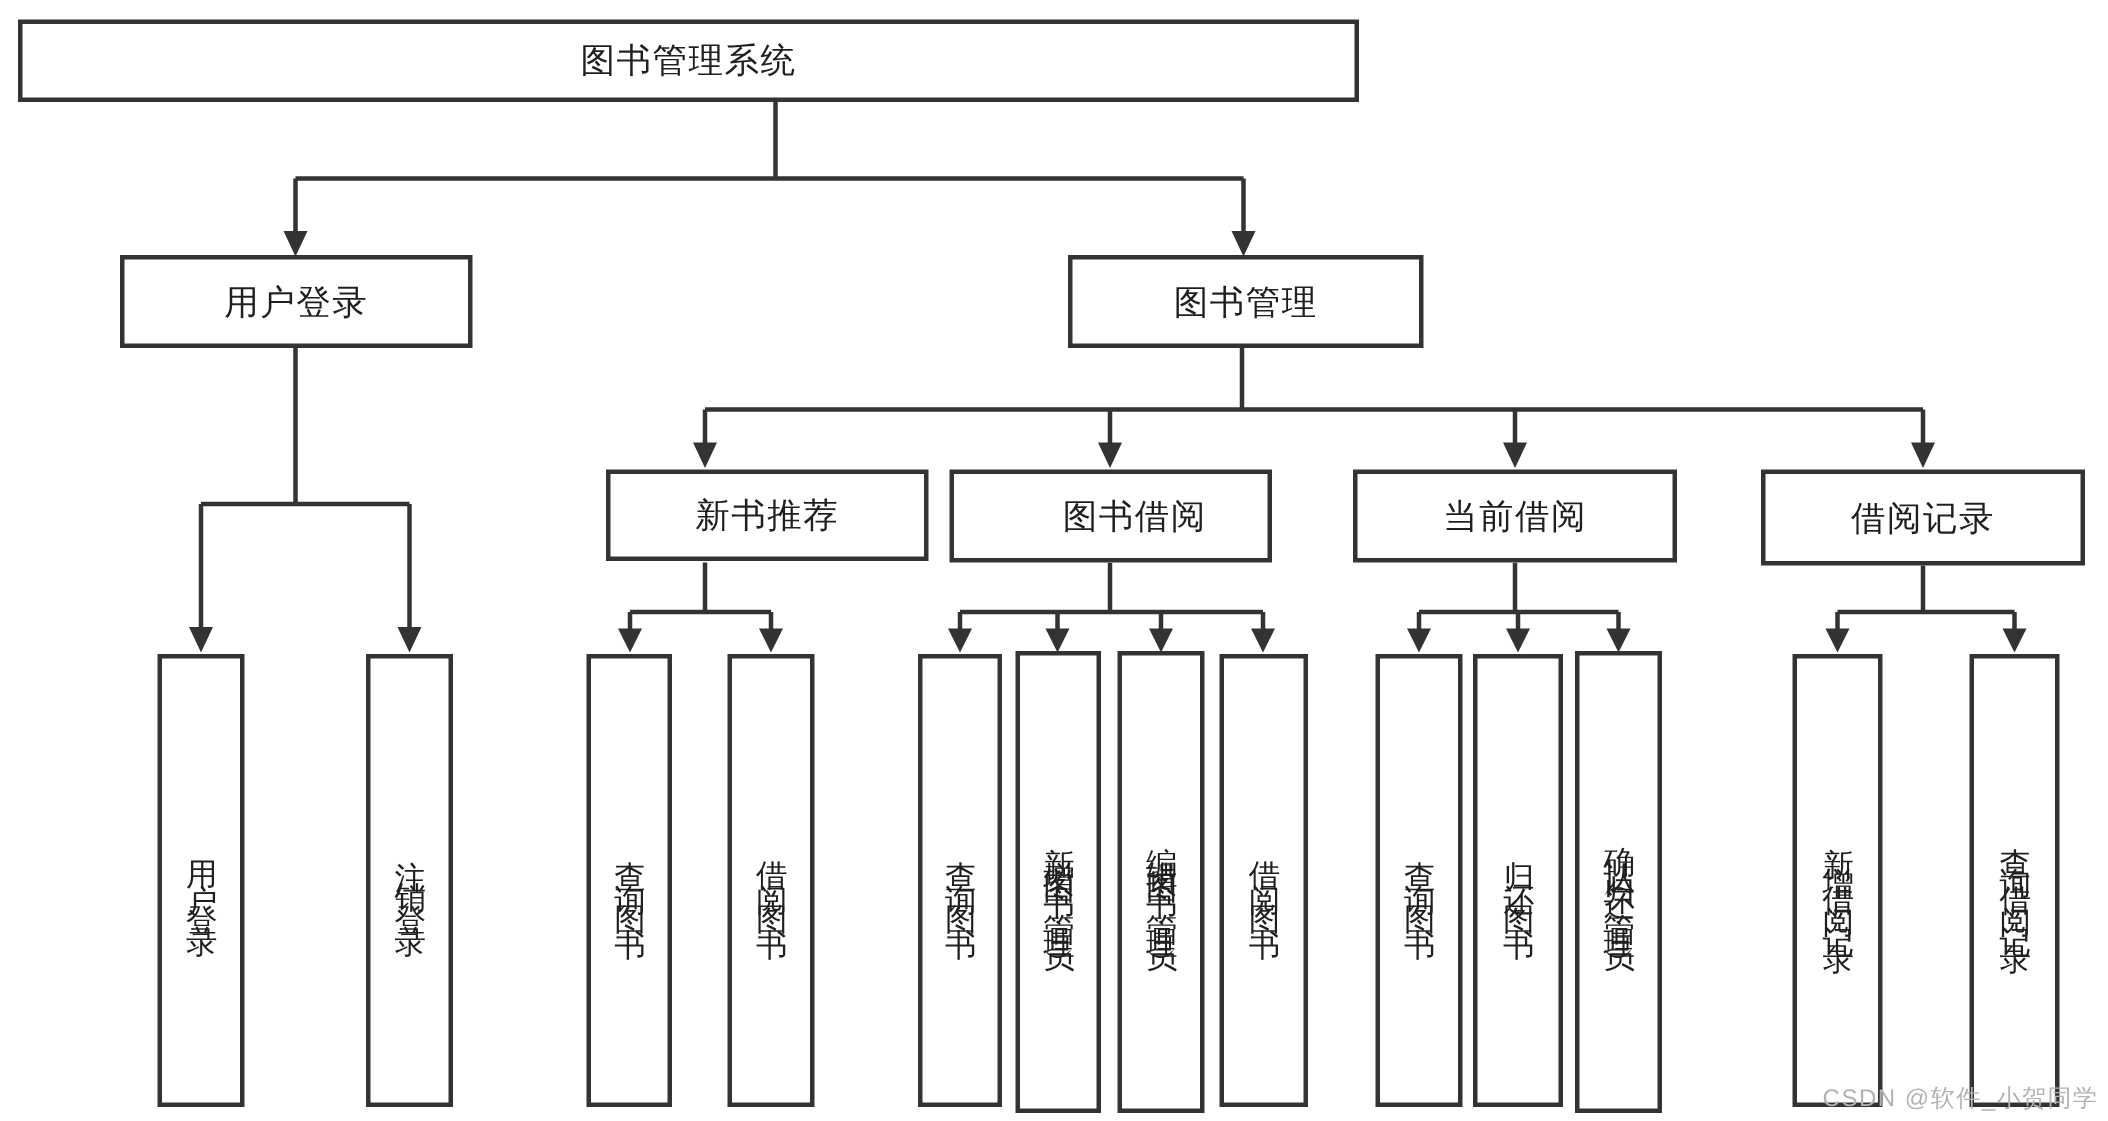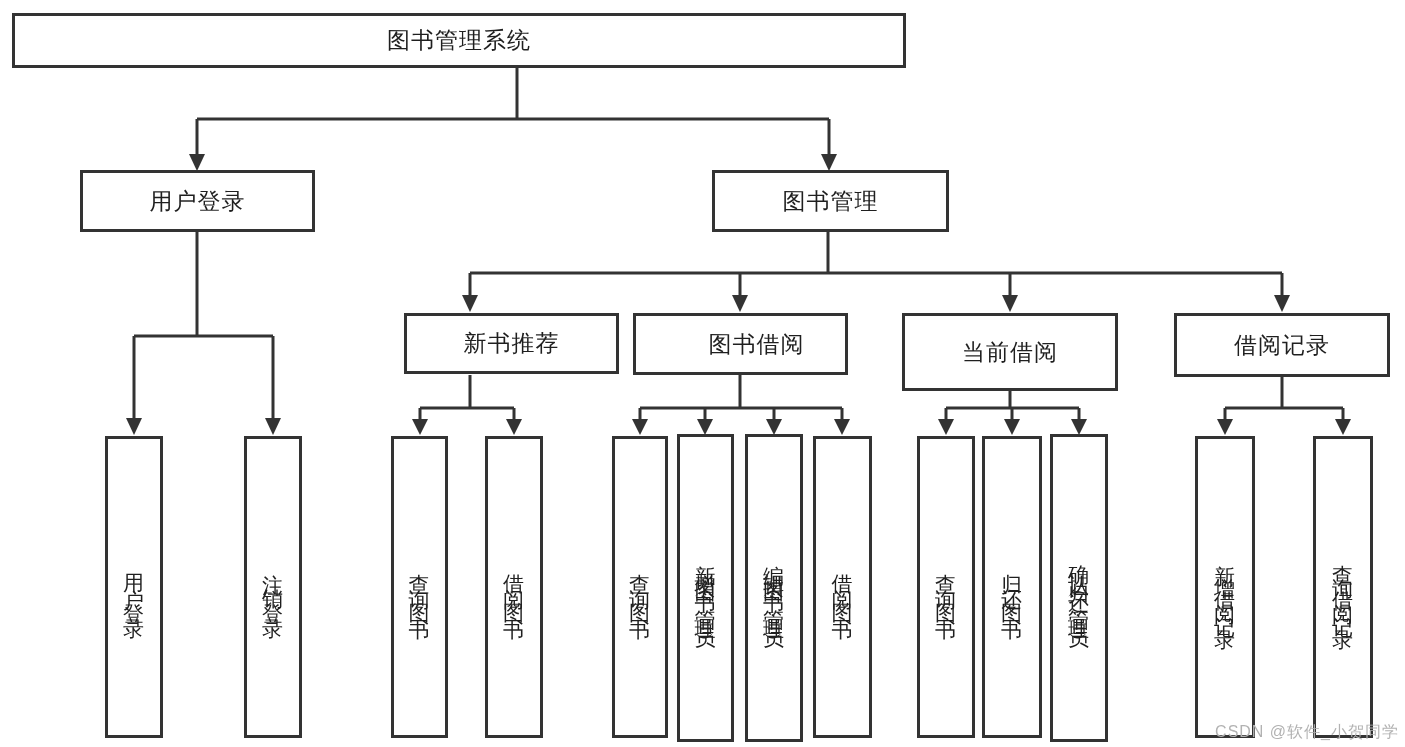--- a/index.html
+++ b/index.html
@@ -141,21 +141,21 @@
   <div class="node node--h" style="left:712px;top:170px;width:237px;height:62px;">
     <span>图书管理</span>
   </div>
 
   <div class="node node--h" style="left:363px;top:313px;width:215px;height:61px;margin-left:41px;">
     <span>新书推荐</span>
   </div>
   <div class="node node--h" style="left:633px;top:313px;width:215px;height:62px;padding-left:32px;">
     <span>图书借阅</span>
   </div>
-  <div class="node node--h" style="left:902px;top:313px;width:216px;height:78px;justify-content:center;">
+  <div class="node node--h" style="left:902px;top:313px;width:216px;height:62px;justify-content:center;">
     <span>当前借阅</span>
   </div>
   <div class="node node--h" style="left:1174px;top:313px;width:216px;height:64px;">
     <span>借阅记录</span>
   </div>
 
   <div class="node node--leaf" style="left:105px;top:436px;width:58px;height:302px;">
     <span>用户登录</span>
   </div>
   <div class="node node--leaf" style="left:244px;top:436px;width:58px;height:302px;">

